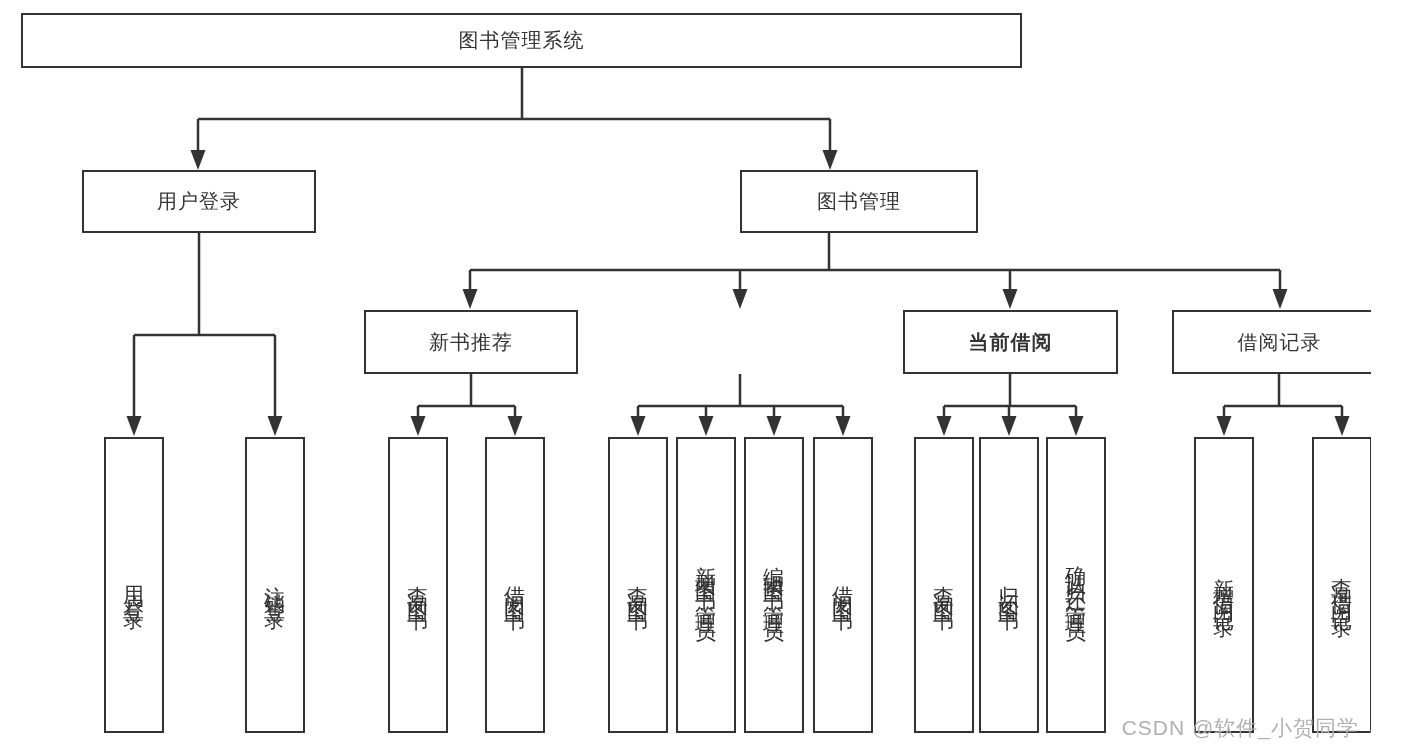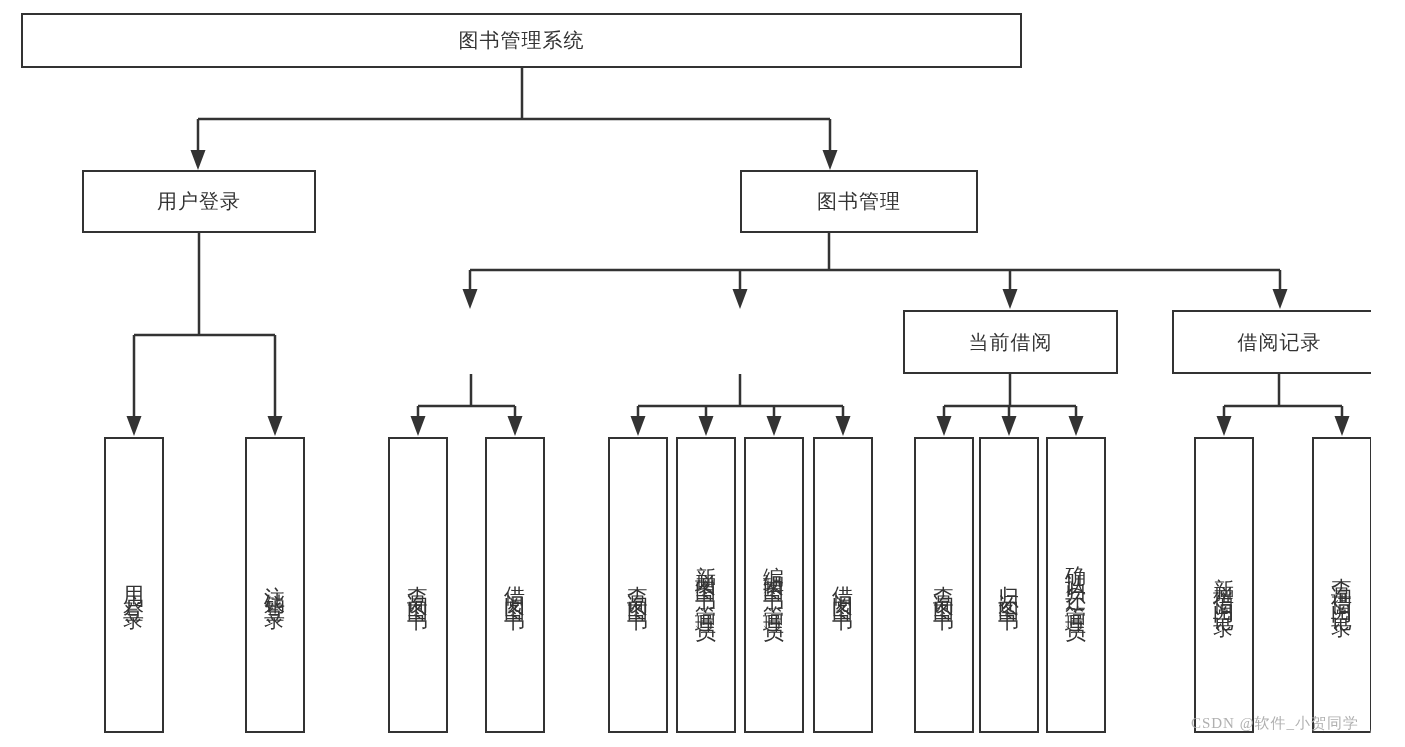--- a/index.html
+++ b/index.html
@@ -53,21 +53,21 @@
     font-size: 20px;
     letter-spacing: 1px;
     white-space: nowrap;
   }
   .root-node  { left: 21px;  top: 13px;  width: 1001px; height: 55px; }
   .n-login    { left: 82px;  top: 170px; width: 234px;  height: 63px; }
   .n-bookmgmt { left: 740px; top: 170px; width: 238px;  height: 63px; }
   .n-l3       { top: 310px; height: 64px; }
   .n-newrec   { left: 364px;  width: 214px; }
   .n-borrow   { left: 633px;  width: 215px; }
-  .n-current  { left: 903px;  width: 215px; }
+  .n-current  { left: 903px;  width: 215px; font-weight: bold; }
   .n-records  { left: 1172px; width: 215px; }
   .leaf {
     top: 437px;
     width: 60px;
     height: 296px;
   }
   .leaf span {
     writing-mode: vertical-rl;
     text-orientation: mixed;
     font-size: 21px;
@@ -85,25 +85,24 @@
   .lf-8  { left: 813px; }
   .lf-9  { left: 914px; }
   .lf-10 { left: 979px; }
   .lf-11 { left: 1046px; }
   .lf-12 { left: 1194px; }
   .lf-13 { left: 1312px; }
   .watermark {
     position: absolute;
     right: 12px;
     top: 714px;
-    font-size: 15px;
+    font-size: 21px;
     letter-spacing: 1px;
     color: var(--watermark);
     white-space: nowrap;
-    font-family: Liberation Serif, serif;
   }
 </style>
 </head>
 <body>
 
 <div class="canvas">
 
   <svg class="connectors" viewBox="0 0 1405 747" xmlns="http://www.w3.org/2000/svg">
 
     <path class="line" d="M522,68 V119 M198,119 H830 M198,119 V152 M830,119 V152"></path>
@@ -146,20 +145,23 @@
     <span>图书管理系统</span>
   </div>
 
   <div class="node h-node n-login">
     <span>用户登录</span>
   </div>
   <div class="node h-node n-bookmgmt">
     <span>图书管理</span>
   </div>
 
+  <div class="node h-node n-l3 n-newrec">
+    <span>新书推荐</span>
+  </div>
   <div class="node h-node n-l3 n-current">
     <span>当前借阅</span>
   </div>
   <div class="node h-node n-l3 n-records">
     <span>借阅记录</span>
   </div>
 
   <div class="node leaf lf-1">
     <span>用户登录</span>
   </div>

